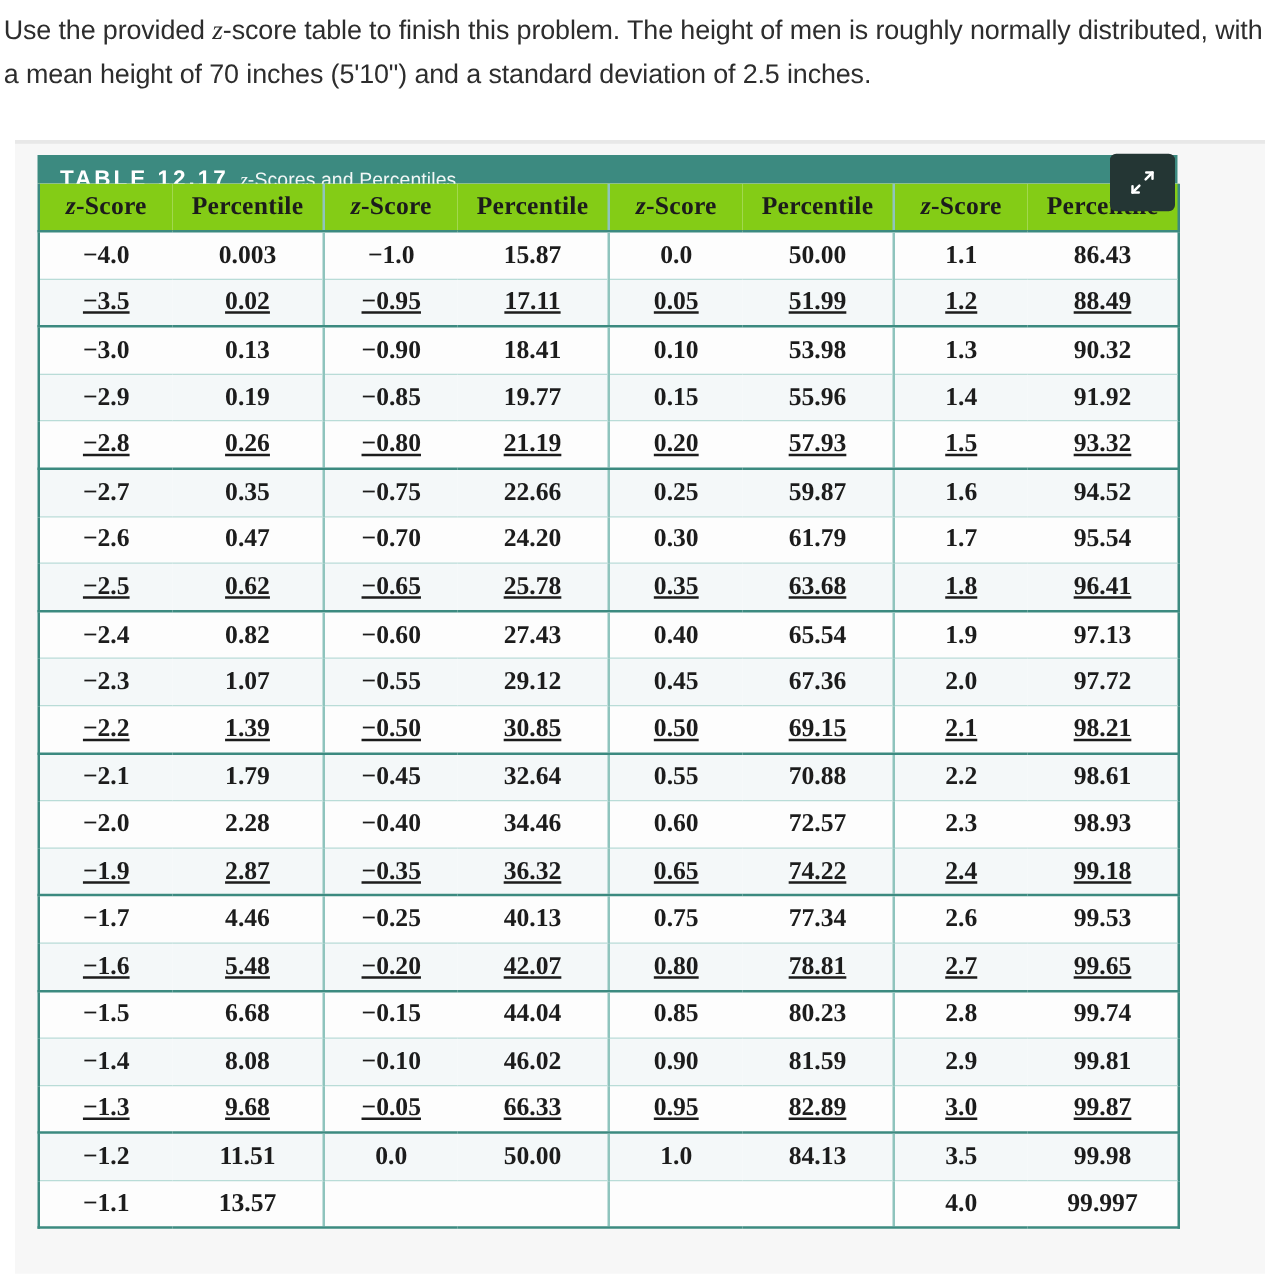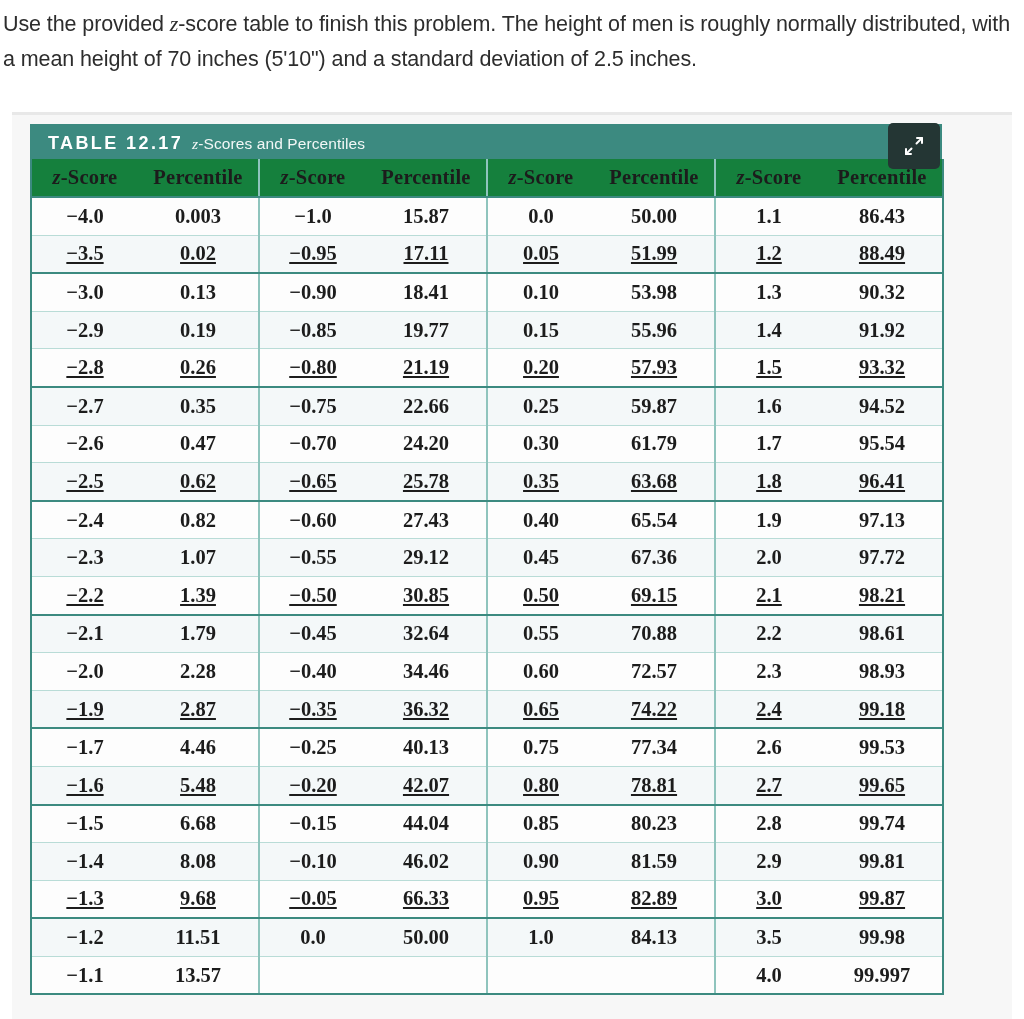--- a/index.html
+++ b/index.html
@@ -47,21 +47,21 @@
     left: 18px;
     top: 9px;
     width: 912px;
     background: #fdfdfd;
   }
 
   
   .caption-bar {
     background: #3c8a80;
     color: #ffffff;
-    height: 35px;
+    height: 23px;
     line-height: 39px;
     padding: 0 0 0 18px;
     box-sizing: border-box;
     white-space: nowrap;
     overflow: hidden;
   }
   .caption-strong {
     font-family: "Liberation Sans", sans-serif;
     font-weight: bold;
     font-size: 18px;
@@ -114,21 +114,21 @@
     padding: 0;
     height: 36.6px;
     background: transparent;
   }
   table.ztable thead th {
     font-family: "Liberation Serif", serif;
     font-weight: bold;
     font-size: 20.5px;
     height: 37px;
     border-bottom: 2px solid #3c8a80;
-    background: #15803d;
+    background: #84cc16;
     letter-spacing: 0.2px;
   }
   table.ztable thead th .zv {
     font-style: italic;
   }
   table.ztable tbody td {
     font-weight: bold;
     border-bottom: 1px solid #b9dcd7;
   }
   table.ztable tbody tr.heavy td {

